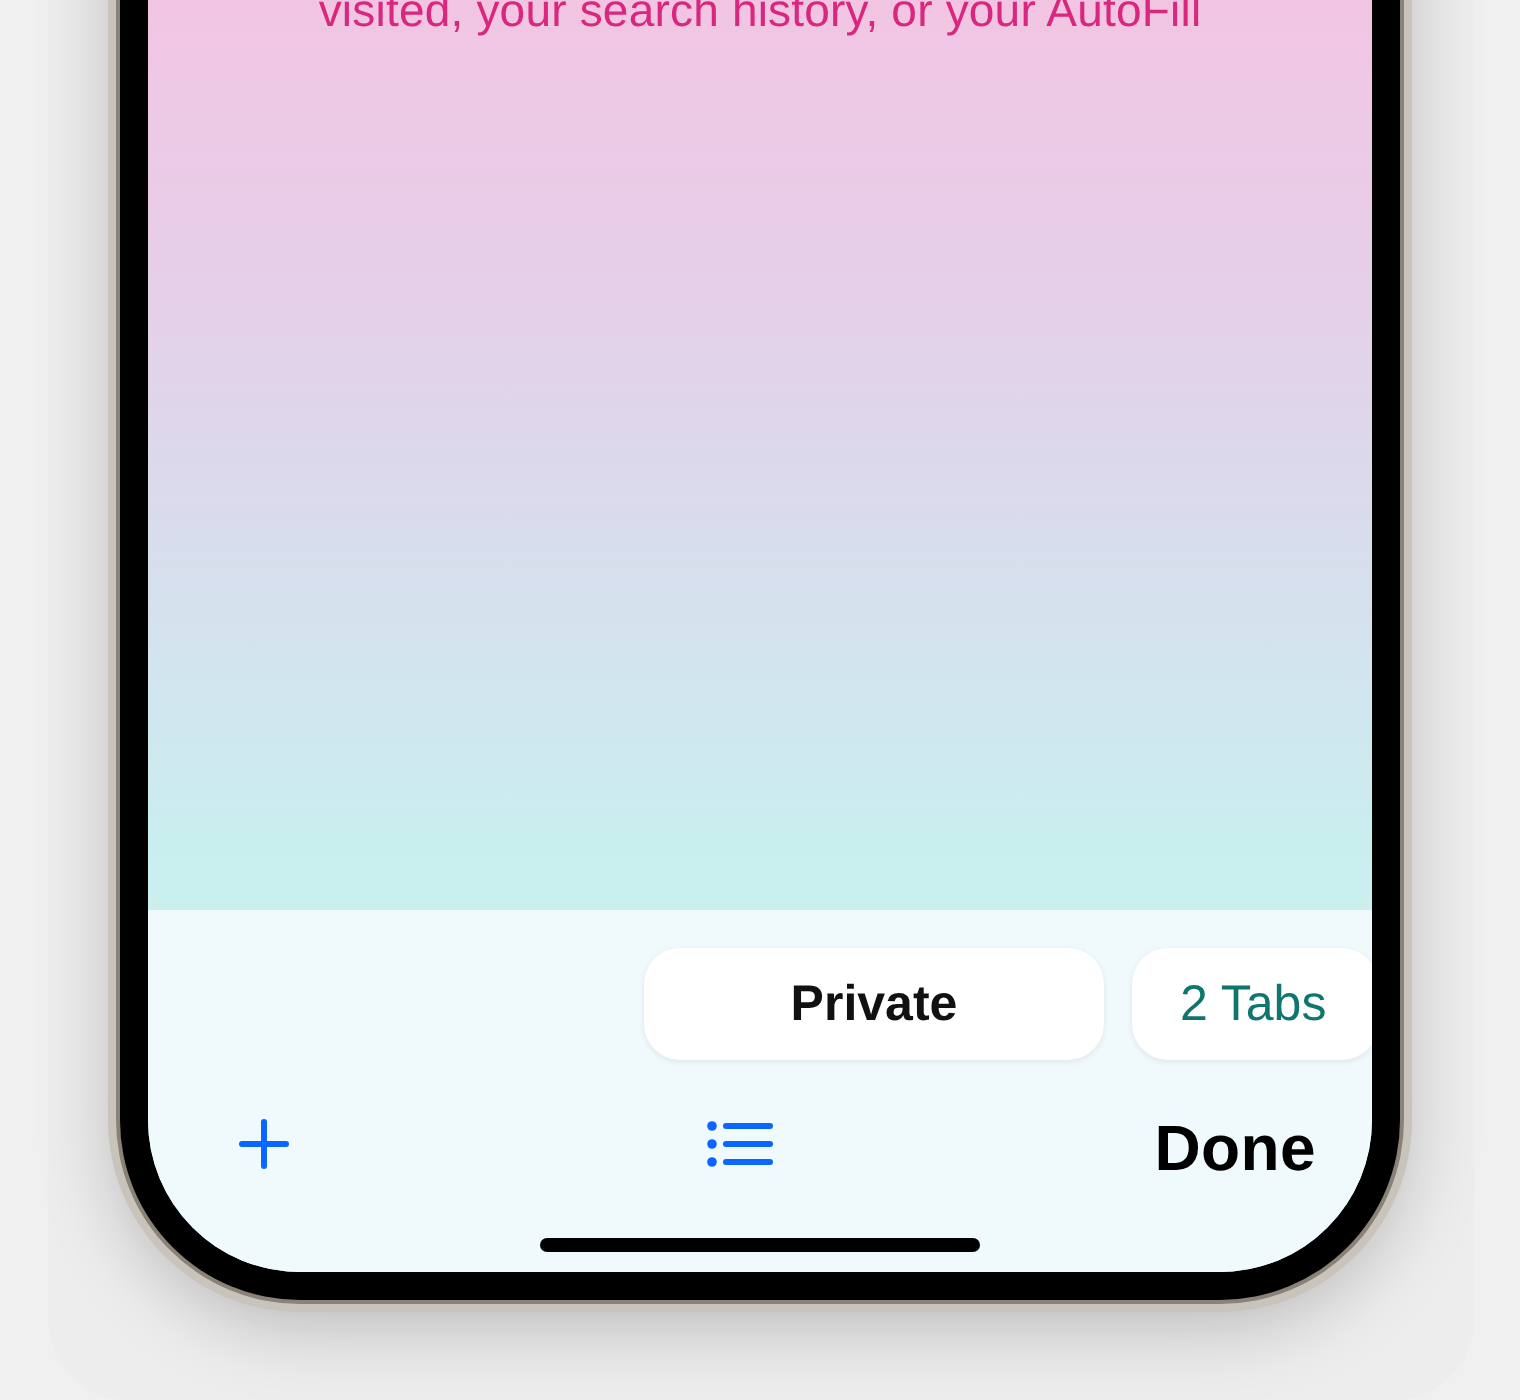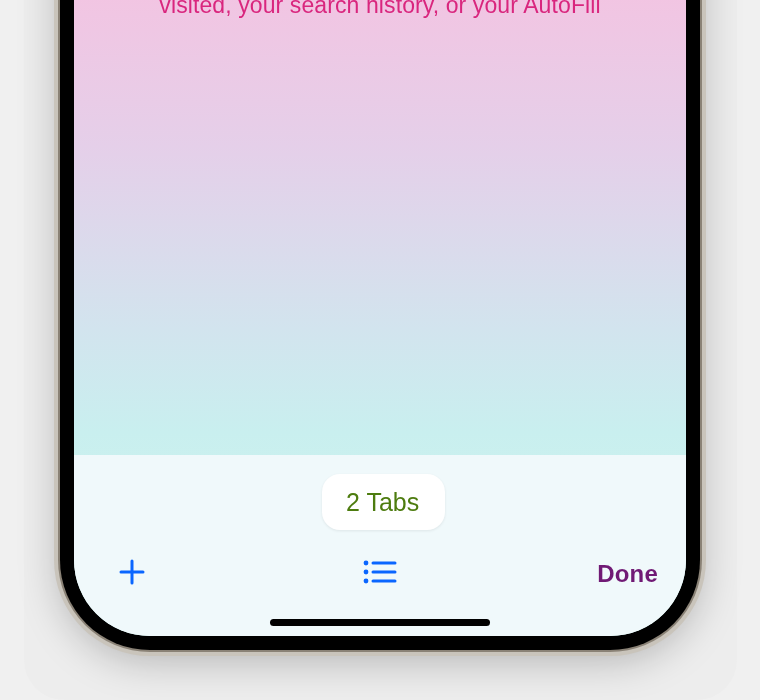--- a/index.html
+++ b/index.html
@@ -89,21 +89,21 @@
       box-shadow: 0 1px 3px rgba(0,0,0,.08);
       display: flex;
       align-items: center;
       justify-content: center;
       font-size: 25px;
       font-weight: 600;
       color: #111;
       padding: 0 26px;
     }
     .pill.secondary {
-      color: #4d7c0f;
+      color: #0f766e;
       font-weight: 500;
       min-width: 110px;
       justify-content: center;
       padding-left: 24px;
     }
     .toolbar {
       height: 66px;
       display: flex;
       align-items: center;
       justify-content: space-between;
@@ -113,22 +113,22 @@
     .tb-btn {
       width: 60px;
       height: 48px;
       display: flex;
       align-items: center;
       justify-content: center;
       color: #0a66ff;
     }
     .tb-center { flex: 1; display: flex; justify-content: center; }
     .done-btn {
-      color: #701a75;
-      font-size: 24px;
+      color: #000000;
+      font-size: 32px;
       font-weight: 600;
       letter-spacing: 0.2px;
     }
     .home-indicator {
       width: 220px;
       height: 7px;
       background: #000;
       border-radius: 5px;
       margin: 12px auto 0 auto;
     }
@@ -142,20 +142,23 @@
 
       <div class="content-area">
         <div class="private-hint">
           <span>visited, your search history, or your AutoFill</span><br>
         </div>
       </div>
 
       <div class="bottom-area">
         <div class="tab-group-row">
           <div class="tab-group-spacer"></div>
+          <div class="pill">
+            <span>Private</span>
+          </div>
           <div class="pill secondary">
             <span>2 Tabs</span>
           </div>
         </div>
 
         <div class="toolbar">
           <div class="tb-btn">
             <span>
               <svg width="32" height="32" viewBox="0 0 32 32" fill="none">
                 <path d="M16 5 V27 M5 16 H27" stroke="#0a66ff" stroke-width="3" stroke-linecap="round"></path>

